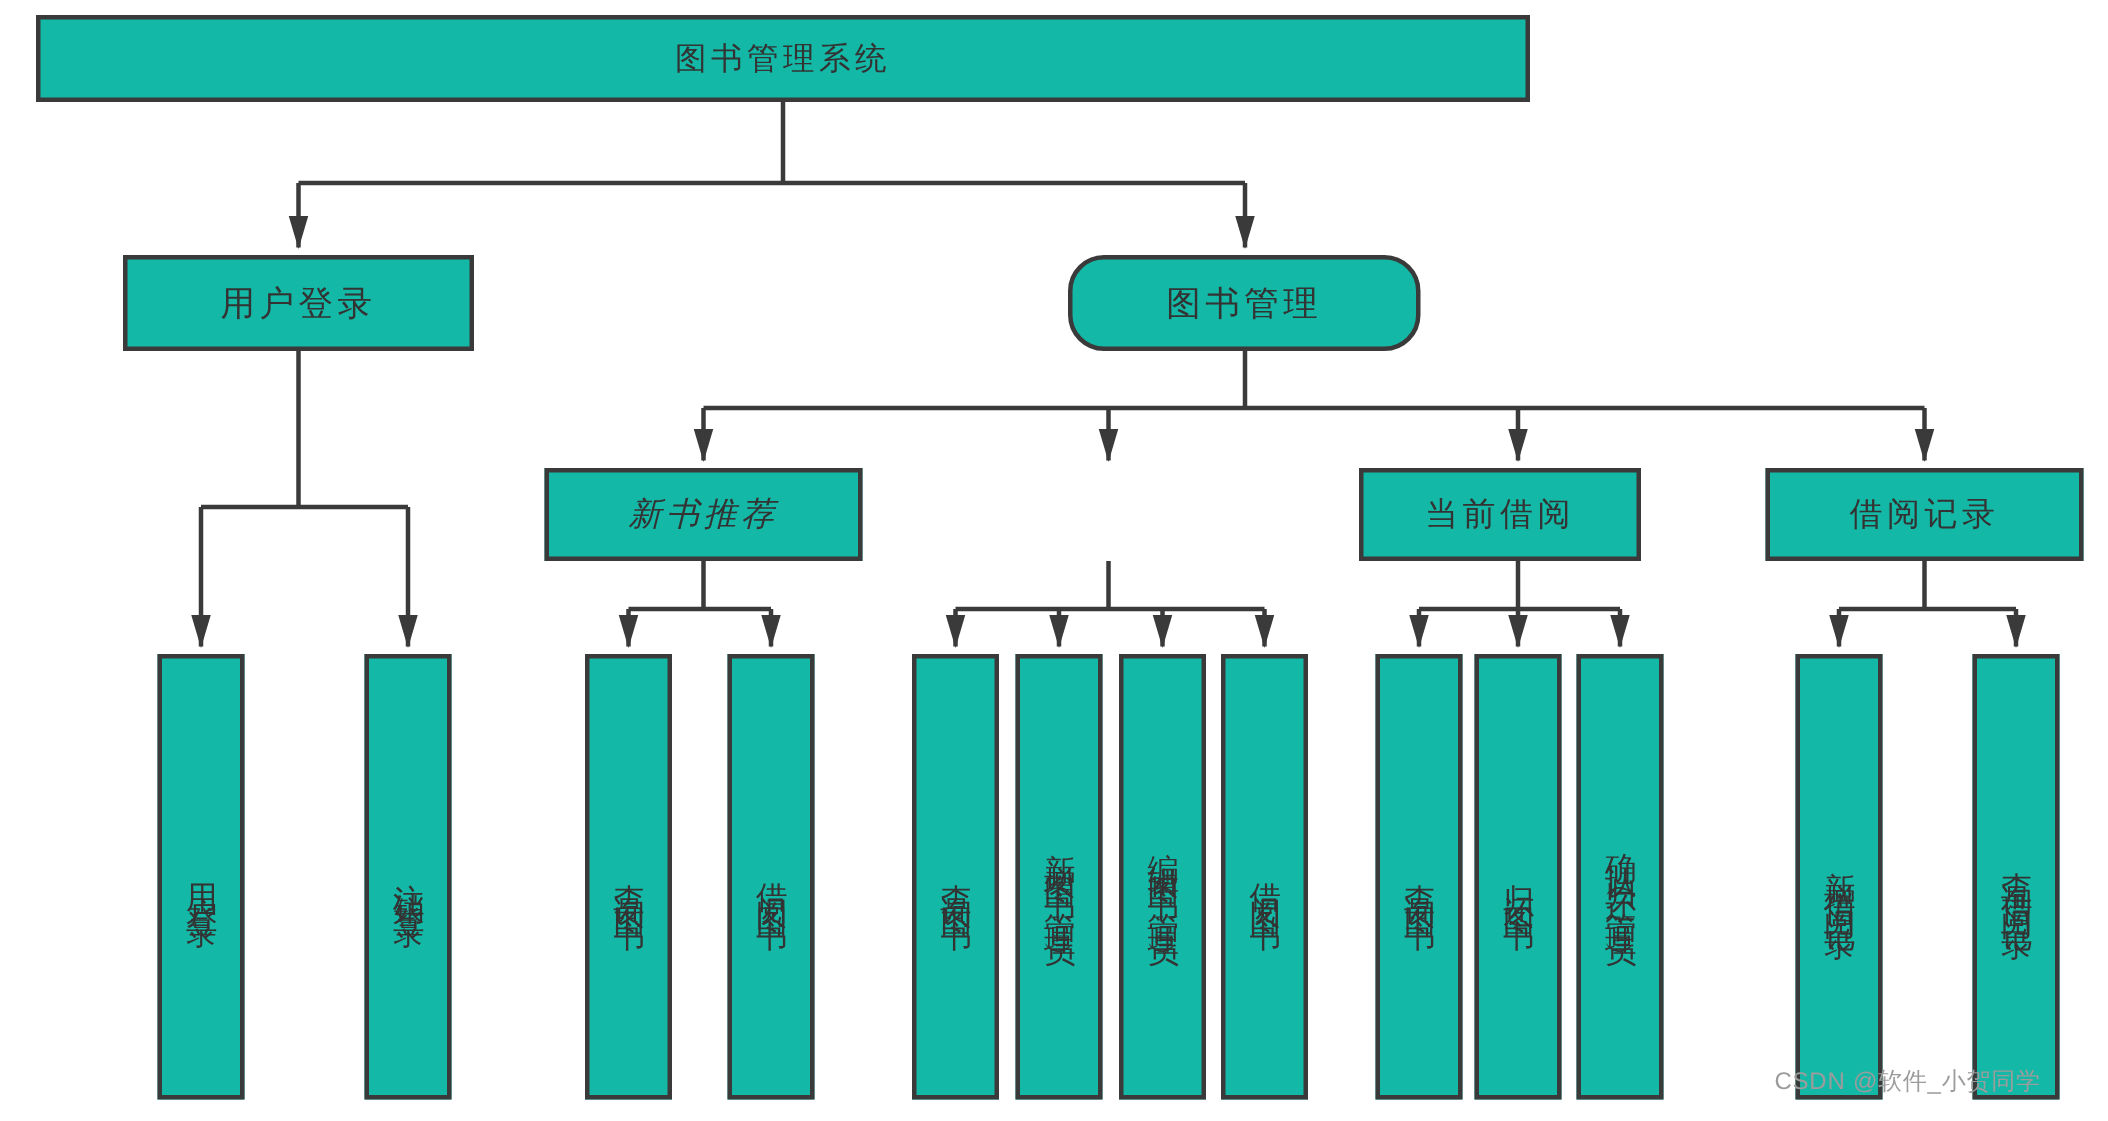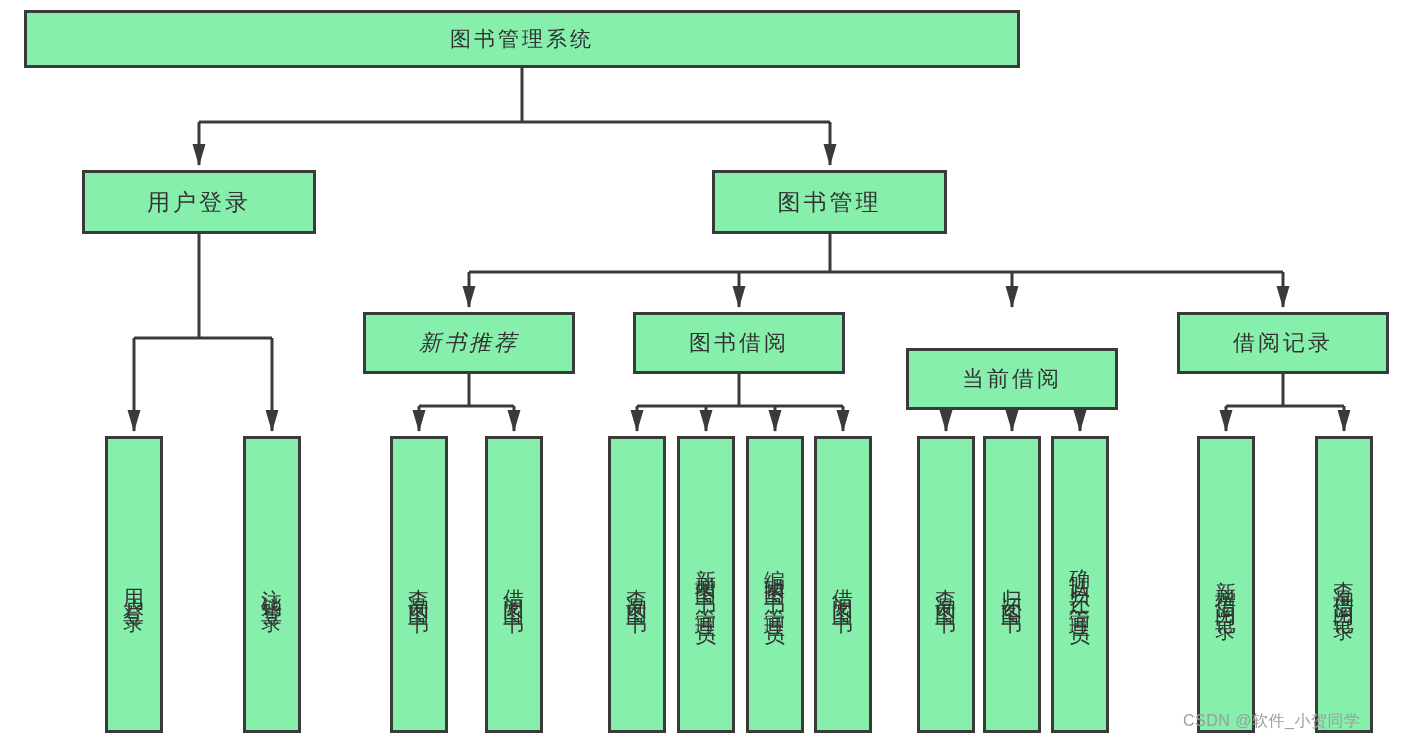--- a/index.html
+++ b/index.html
@@ -18,21 +18,21 @@
   #connectors {
     position: absolute;
     left: 0; top: 0;
     width: 1405px;
     height: 747px;
   }
   .box {
     position: absolute;
     box-sizing: border-box;
     border: 3px solid #3a3a3a;
-    background: #86efac;
+    background: #14b8a6;
     display: flex;
     align-items: center;
     justify-content: center;
     color: #333333;
     text-align: center;
   }
   .hbox-root {
     font-size: 21px;
     letter-spacing: 3px;
   }
@@ -113,25 +113,24 @@
       <path d="M1283,374 V407"></path>
       <path d="M1226,406 H1344"></path>
       <path d="M1226,406 V431" marker-end="url(#arw)"></path>
       <path d="M1344,406 V431" marker-end="url(#arw)"></path>
     </g>
   </svg>
 
   <div class="box hbox-root" style="left:24px; top:10px; width:996px; height:58px;">图书管理系统</div>
 
   <div class="box hbox-l2" style="left:82px; top:170px; width:234px; height:64px;">用户登录</div>
-  <div class="box hbox-l2" style="left:712px; top:170px; width:235px; height:64px;">图书管理</div>
+  <div class="box hbox-l2" style="left:712px; top:170px; width:235px; height:64px;border-radius:24px;">图书管理</div>
 
   <div class="box hbox-l3" style="left:363px; top:312px; width:212px; height:62px;font-style:italic;">新书推荐</div>
-  <div class="box hbox-l3" style="left:633px; top:312px; width:212px; height:62px;">图书借阅</div>
-  <div class="box hbox-l3" style="left:906px; top:312px; width:212px; height:62px;margin-top:36px;">当前借阅</div>
+  <div class="box hbox-l3" style="left:906px; top:312px; width:188px; height:62px;">当前借阅</div>
   <div class="box hbox-l3" style="left:1177px; top:312px; width:212px; height:62px;">借阅记录</div>
 
   <div class="box vbox" style="left:105px; top:436px; width:58px; height:297px;">用户登录</div>
   <div class="box vbox" style="left:243px; top:436px; width:58px; height:297px;">注销登录</div>
 
   <div class="box vbox" style="left:390px; top:436px; width:58px; height:297px;">查询图书</div>
   <div class="box vbox" style="left:485px; top:436px; width:58px; height:297px;">借阅图书</div>
 
   <div class="box vbox" style="left:608px; top:436px; width:58px; height:297px;">查询图书</div>
   <div class="box vbox" style="left:677px; top:436px; width:58px; height:297px;">新增图书（管理员）</div>

